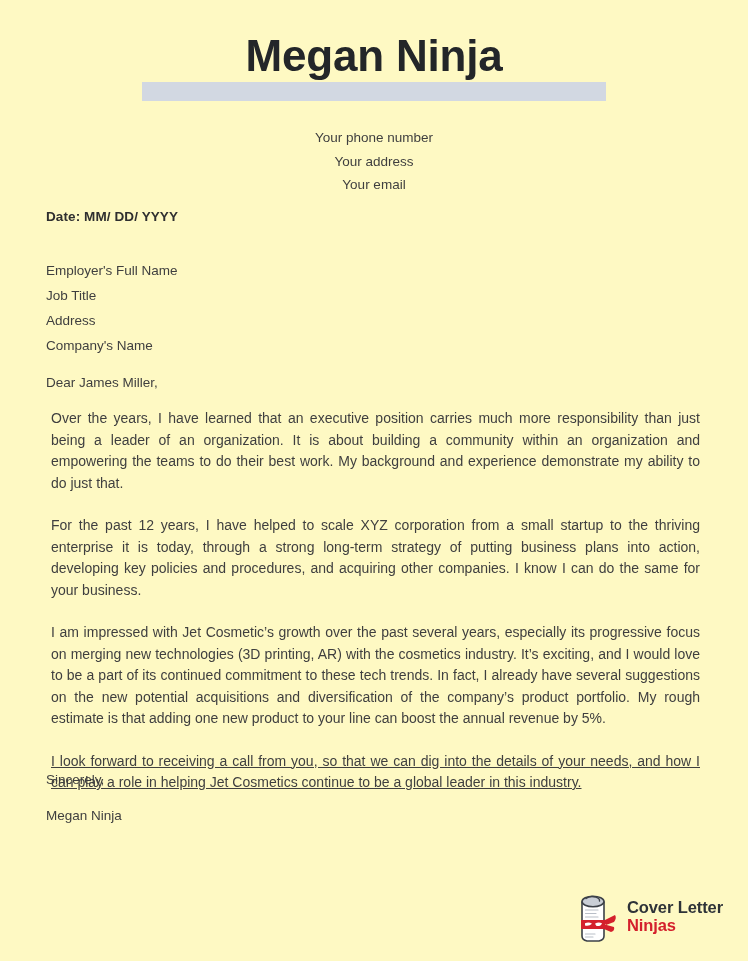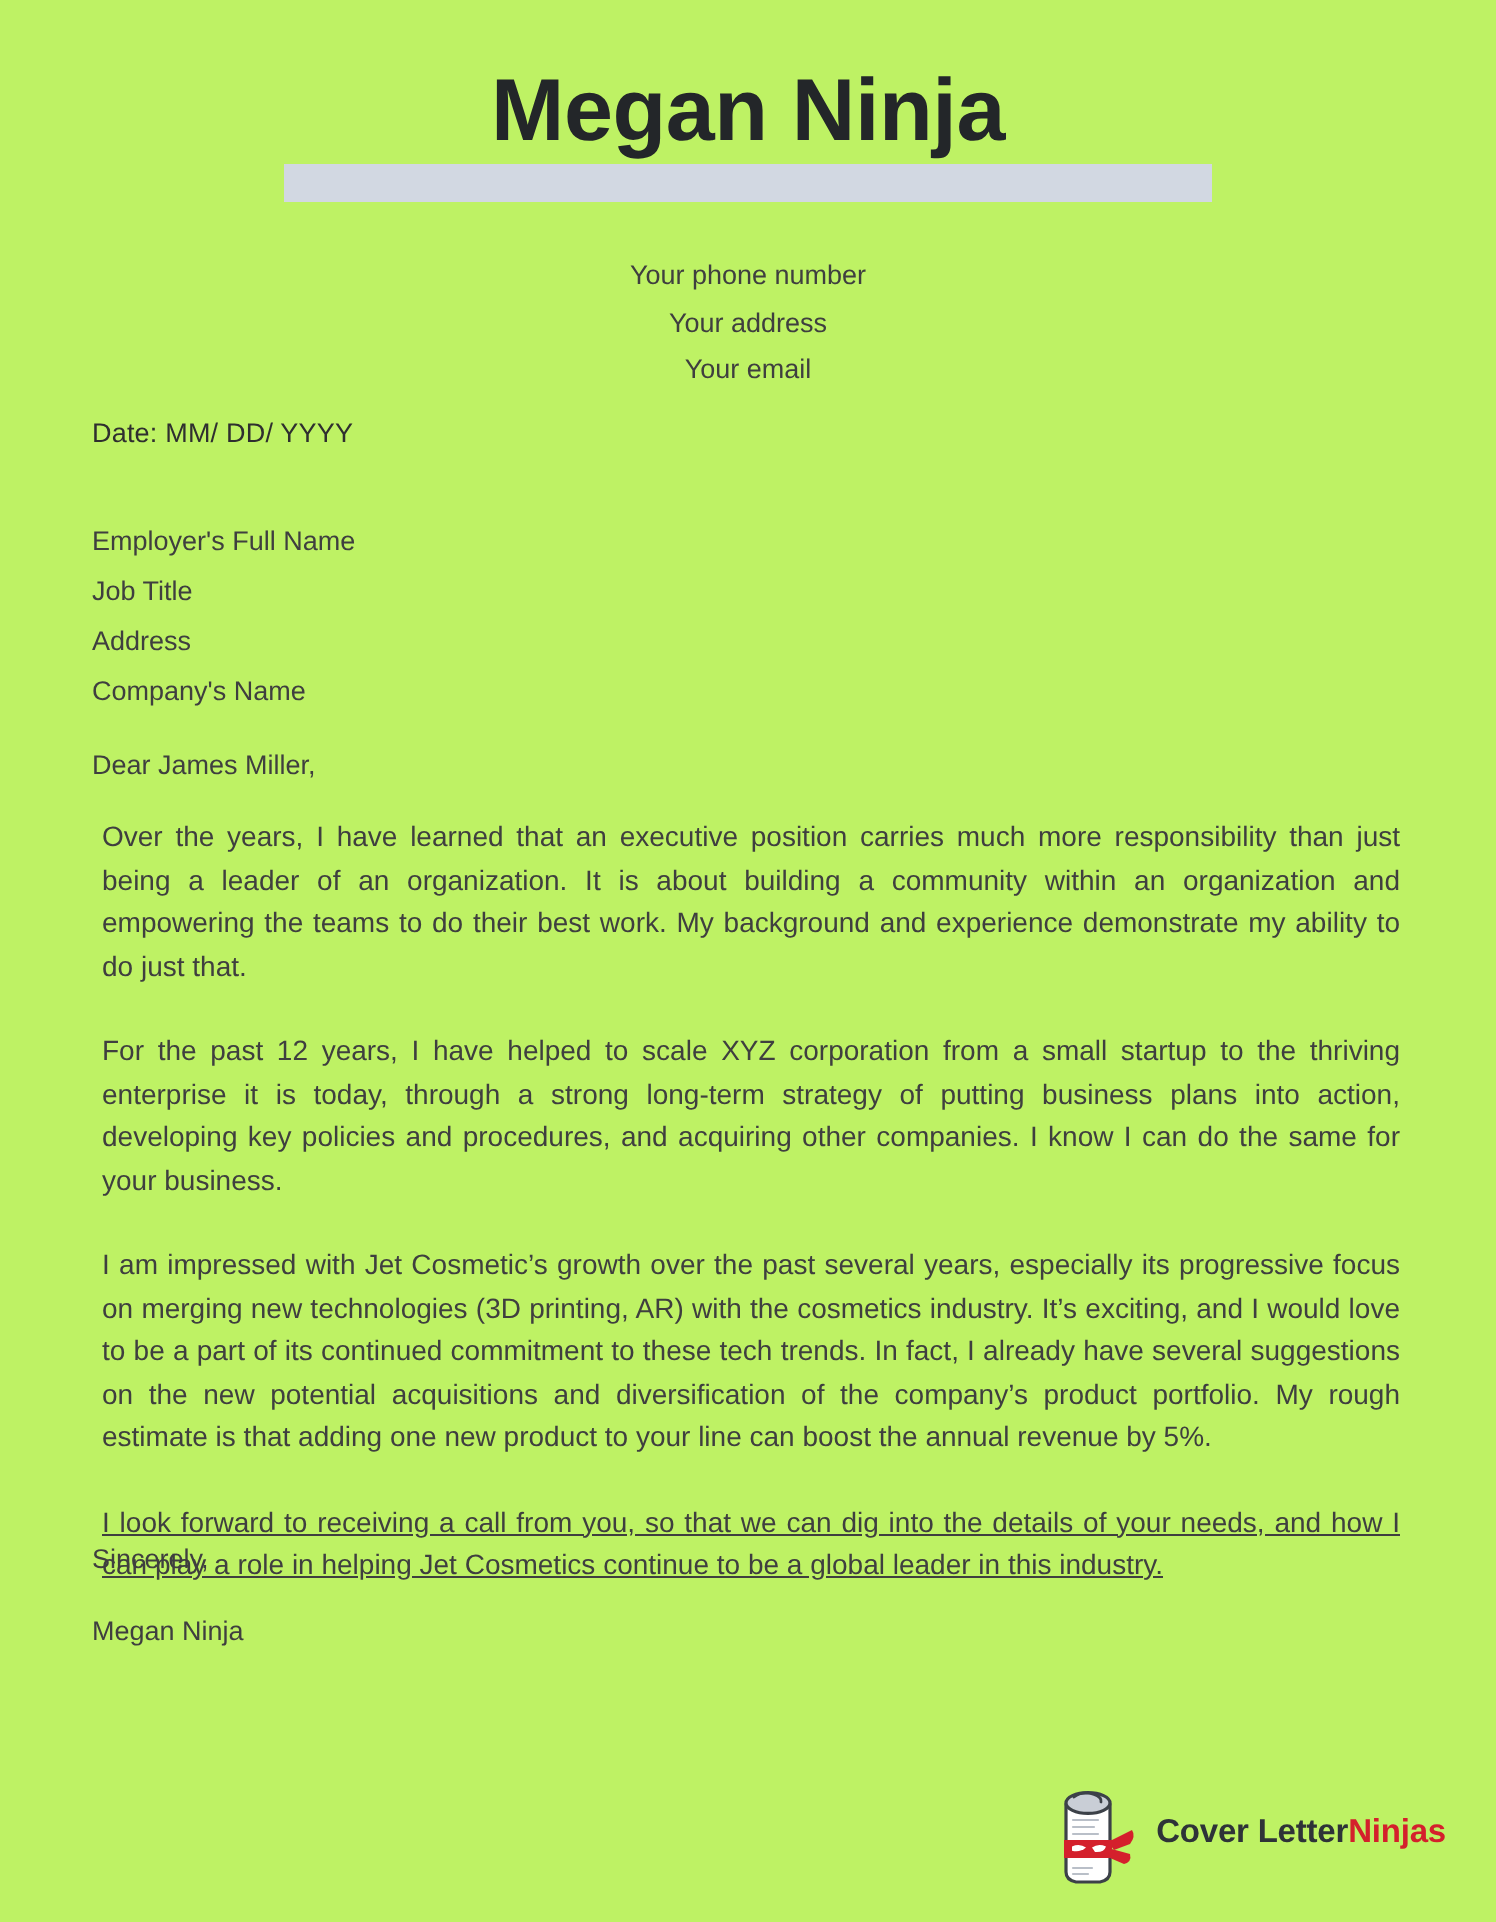--- a/index.html
+++ b/index.html
@@ -13,21 +13,21 @@
     height: 961px;
     position: relative;
     overflow: hidden;
     color: #3a3a3a;
     -webkit-font-smoothing: antialiased;
   }
 
   .page {
     position: absolute;
     inset: 0;
-    background: #bef264;
+    background: #fef9c3;
   }
 
   
   .header {
     position: relative;
     height: 112px;
   }
   .name-banner {
     position: absolute;
     left: 142px;
@@ -67,21 +67,21 @@
     left: 46px;
     top: 0;
     width: 654px;
   }
 
   .date-line {
     position: absolute;
     top: 209px;
     left: 0;
     font-size: 13.5px;
-    font-weight: normal;
+    font-weight: bold;
     color: #2f2f2f;
     letter-spacing: 0.1px;
   }
 
   .recipient {
     position: absolute;
     top: 258px;
     left: 0;
   }
   .recipient-line {
@@ -133,21 +133,21 @@
     align-items: center;
     gap: 9px;
   }
   .logo-mark {
     width: 46px;
     height: 52px;
     flex: 0 0 auto;
   }
   .logo-words {
     display: flex;
-    flex-direction: row;
+    flex-direction: column;
     justify-content: center;
     line-height: 1.08;
   }
   .logo-top {
     font-size: 16.5px;
     font-weight: bold;
     color: #2e3338;
     letter-spacing: -0.1px;
   }
   .logo-bottom {

